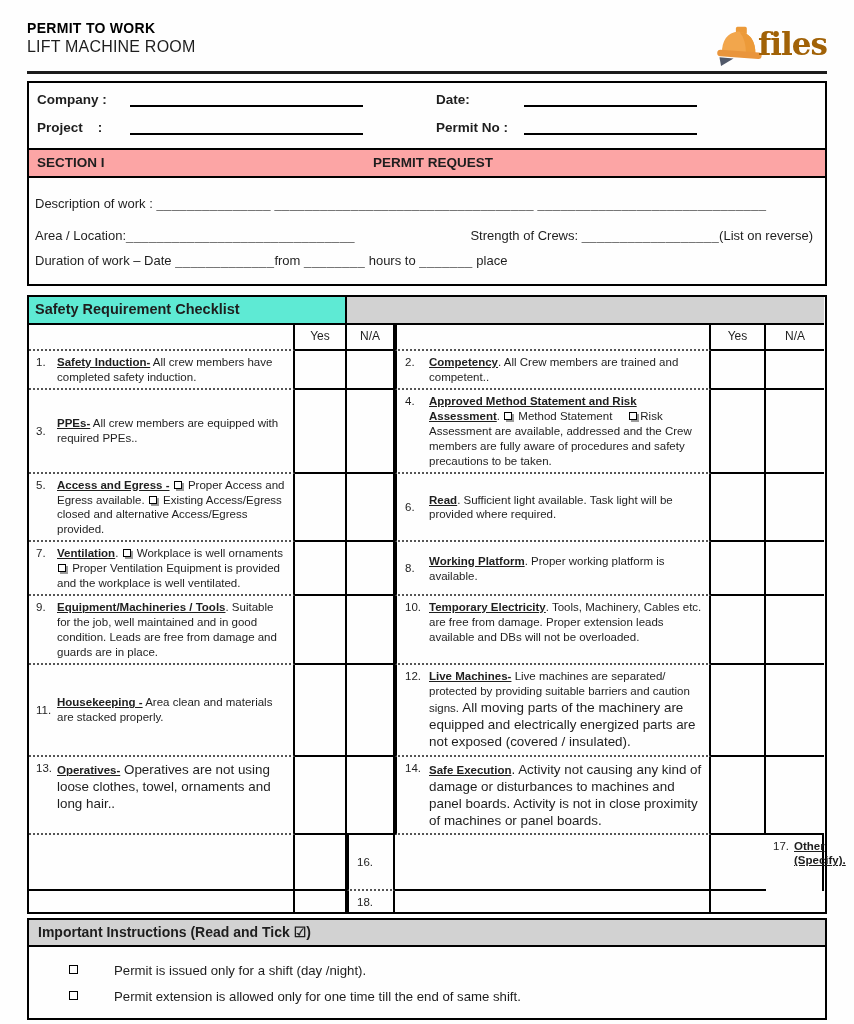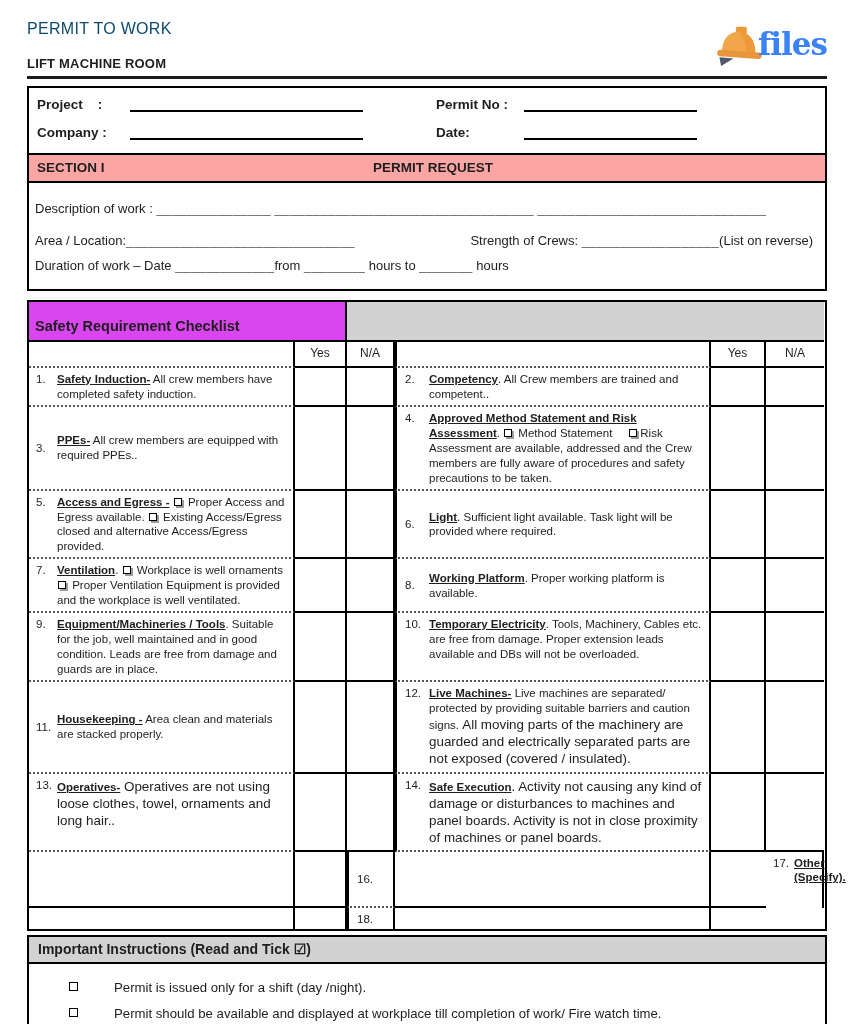--- a/index.html
+++ b/index.html
@@ -2,25 +2,25 @@
 <html><head>
 <meta charset="utf-8">
 <style>
   * { box-sizing: border-box; margin: 0; padding: 0; }
   html,body { background:#ffffff; }
   body { font-family:"Liberation Sans", sans-serif; color:#1e1e1e; }
   .page { width:854px; height:1024px; background:#fefefe; padding:20px 27px 0 27px; overflow:hidden; position:relative; }
 
   
   .header { display:flex; justify-content:space-between; align-items:flex-start; border-bottom:3px solid #1c1c1c; padding-bottom:5px; }
-  .title1 { font-size:16px; font-weight:400; letter-spacing:.3px; color:#0c4a6e; }
-  .title2 { font-size:13px; font-weight:700; margin-top:18px; letter-spacing:.2px; }
+  .title1 { font-size:14px; font-weight:700; letter-spacing:.3px; color:#000000; }
+  .title2 { font-size:16px; font-weight:400; margin-top:2px; letter-spacing:.2px; }
   .logo { display:flex; align-items:center; margin-top:2px; }
   .logo svg { width:50px; height:44px; }
-  .logo-text { font-family:"DejaVu Serif", serif; font-weight:700; font-size:31px; letter-spacing:-1px; margin-left:-6px; color:#3b82f6; }
+  .logo-text { font-family:"DejaVu Serif", serif; font-weight:700; font-size:31px; letter-spacing:-1px; margin-left:-6px; color:#a16207; }
 
   
   .form-top { border:2.5px solid #000; margin-top:7px; }
   .info-box { padding:9px 12px 13px 6px; }
   .info-row { display:flex; align-items:flex-end; }
   .info-row + .info-row { margin-top:13px; }
   .lbl { font-size:13.5px; font-weight:700; }
   .lbl.c1 { width:95px; padding-left:2px; }
   .lbl.c2 { width:88px; margin-left:73px; }
   .fline { border-bottom:2.5px solid #000; height:15px; }
@@ -30,21 +30,21 @@
   .section-bar { position:relative; border-top:2.5px solid #000; border-bottom:2.5px solid #000; background:#fca5a5; padding:5px 8px 6px; font-weight:700; font-size:13.5px; }
   .sec-center { position:absolute; left:12px; right:0; top:5px; text-align:center; }
 
   .request-box { padding:18px 12px 12px 6px; font-size:13px; }
   .req2 { display:flex; justify-content:space-between; margin-top:17px; }
   .req3 { margin-top:10px; padding-bottom:4px; }
   .blank { color:#5a5a5a; letter-spacing:.4px; }
 
   
   .checklist-grid { margin-top:9px; border:2.5px solid #000; display:grid; grid-template-columns:266px 52px 48px 316px 55px 58px; }
-  .gcellA { grid-column:1/3; background:#d946ef; border-right:2px solid #000; border-bottom:2.5px solid #000; font-weight:700; font-size:14.5px; padding:16px 6px 6px; }
+  .gcellA { grid-column:1/3; background:#5eead4; border-right:2px solid #000; border-bottom:2.5px solid #000; font-weight:700; font-size:14.5px; padding:4px 6px 6px; }
   .gcellB { grid-column:3/7; background:#d2d2d2; border-bottom:2.5px solid #000; }
   .sh { font-size:12px; text-align:center; padding:4px 0 6px; }
   .shc { border-right:2px solid #000; border-bottom:2px solid #000; }
   .sht { border-right:2px solid #000; border-bottom:2px dotted #555; }
   .bl { border-left:2px solid #000; }
   .nr { border-right:none !important; }
   .nb { border-bottom:none !important; }
 
   .tcell { display:flex; align-items:flex-start; border-right:2px solid #000; border-bottom:2px dotted #555; font-size:11.5px; line-height:1.3; padding:4px 2px 3px 0; }
   .ccell { border-right:2px solid #000; border-bottom:2px solid #000; }
@@ -82,45 +82,45 @@
         <rect x="4" y="37" width="57" height="8.5" rx="4.2" transform="rotate(4 32 42)" fill="#E9953C"></rect>
         <polygon points="7,45 25,46.5 9,56" fill="#51596A"></polygon>
       </svg>
       <span class="logo-text">files</span>
     </div>
   </div>
 
   <div class="form-top">
     <div class="info-box">
       <div class="info-row">
+        <span class="lbl c1">Company :</span>
+        <div class="fline f1"></div>
+        <span class="lbl c2">Date:</span>
+        <div class="fline f2"></div>
+      </div>
+      <div class="info-row">
         <span class="lbl c1">Project&nbsp;&nbsp;&nbsp;&nbsp;:</span>
         <div class="fline f1"></div>
         <span class="lbl c2">Permit No :</span>
-        <div class="fline f2"></div>
-      </div>
-      <div class="info-row">
-        <span class="lbl c1">Company :</span>
-        <div class="fline f1"></div>
-        <span class="lbl c2">Date:</span>
         <div class="fline f2"></div>
       </div>
     </div>
 
     <div class="section-bar">
       <span>SECTION I</span>
       <span class="sec-center">PERMIT REQUEST</span>
     </div>
 
     <div class="request-box">
       <div class="req1"><span>Description of work :  </span><span class="blank">_______________</span><span> </span><span class="blank">__________________________________</span><span> </span><span class="blank">______________________________</span></div>
       <div class="req2">
         <span><span>Area / Location:</span><span class="blank">______________________________</span></span>
         <span><span>Strength of Crews: </span><span class="blank">__________________</span><span>(List on reverse)</span></span>
       </div>
-      <div class="req3"><span>Duration of work – Date </span><span class="blank">_____________</span><span>from </span><span class="blank">________</span><span> hours to </span><span class="blank">_______</span><span> hours</span></div>
+      <div class="req3"><span>Duration of work – Date </span><span class="blank">_____________</span><span>from </span><span class="blank">________</span><span> hours to </span><span class="blank">_______</span><span> place</span></div>
     </div>
   </div>
 
   <div class="checklist-grid">
     <div class="gcellA">
       <span>Safety Requirement Checklist</span>
     </div>
     <div class="gcellB"></div>
 
     <div class="sh sht"></div>
@@ -155,21 +155,21 @@
       <div class="ccell"></div>
       <div class="ccell nr"></div>
       <div class="tcell L rh2">
         <span class="num">5.</span>
         <div class="itext"><span class="ititle">Access and Egress -</span><span> </span><span class="cbx"></span><span> Proper Access and Egress available. </span><span class="cbx"></span><span> Existing Access/Egress closed and alternative Access/Egress provided.</span></div>
       </div>
       <div class="ccell"></div>
       <div class="ccell"></div>
       <div class="tcell R rh2 bl">
         <span class="num">6.</span>
-        <div class="itext"><span class="ititle">Light</span><span>. Sufficient light available. Task light will be provided where required.</span></div>
+        <div class="itext"><span class="ititle">Read</span><span>. Sufficient light available. Task light will be provided where required.</span></div>
       </div>
       <div class="ccell"></div>
       <div class="ccell nr"></div>
       <div class="tcell L rh3">
         <span class="num">7.</span>
         <div class="itext"><span class="ititle">Ventilation</span><span>. </span><span class="cbx"></span><span> Workplace is well ornaments </span><span class="cbx"></span><span> Proper Ventilation Equipment is provided and the workplace is well ventilated.</span></div>
       </div>
       <div class="ccell"></div>
       <div class="ccell"></div>
       <div class="tcell R rh3 bl">
@@ -191,21 +191,21 @@
       <div class="ccell"></div>
       <div class="ccell nr"></div>
       <div class="tcell L rh5">
         <span class="num">11.</span>
         <div class="itext"><span class="ititle">Housekeeping -</span><span> Area clean and materials are stacked properly.</span></div>
       </div>
       <div class="ccell"></div>
       <div class="ccell"></div>
       <div class="tcell R rh5 bl">
         <span class="num">12.</span>
-        <div class="itext"><span class="ititle">Live Machines-</span><span> Live machines are separated/ protected by providing suitable barriers and caution signs. </span><span class="blarge">All moving parts of the machinery are guarded and electrically separated parts are not exposed (covered / insulated).</span></div>
+        <div class="itext"><span class="ititle">Live Machines-</span><span> Live machines are separated/ protected by providing suitable barriers and caution signs. </span><span class="blarge">All moving parts of the machinery are equipped and electrically energized parts are not exposed (covered / insulated).</span></div>
       </div>
       <div class="ccell"></div>
       <div class="ccell nr"></div>
       <div class="tcell L rh6">
         <span class="num">13.</span>
         <div class="itext"><span class="ititle">Operatives-</span><span class="blarge"> Operatives are not using loose clothes, towel, ornaments and long hair..</span></div>
       </div>
       <div class="ccell"></div>
       <div class="ccell"></div>
       <div class="tcell R rh6 bl">
@@ -238,21 +238,17 @@
   <div class="instr-bar">
     <span>Important Instructions (Read and Tick ☑)</span>
   </div>
   <div class="instr-box">
       <div class="instr-line">
         <span class="instr-cb"></span>
         <span>Permit is issued only for a shift (day /night).</span>
       </div>
       <div class="instr-line">
         <span class="instr-cb"></span>
-        <span>Permit should be available and displayed at workplace till completion of work/ Fire watch time.</span>
-      </div>
-      <div class="instr-line">
-        <span class="instr-cb"></span>
         <span>Permit extension is allowed only for one time till the end of same shift.</span>
       </div>
     </div>
 
 </div>
 
 </body></html>

